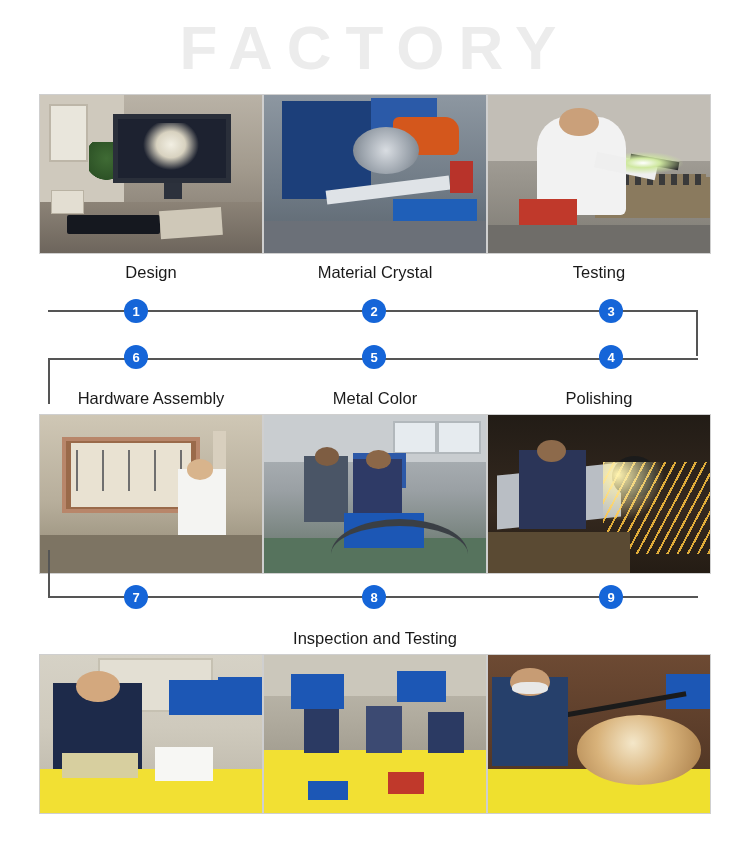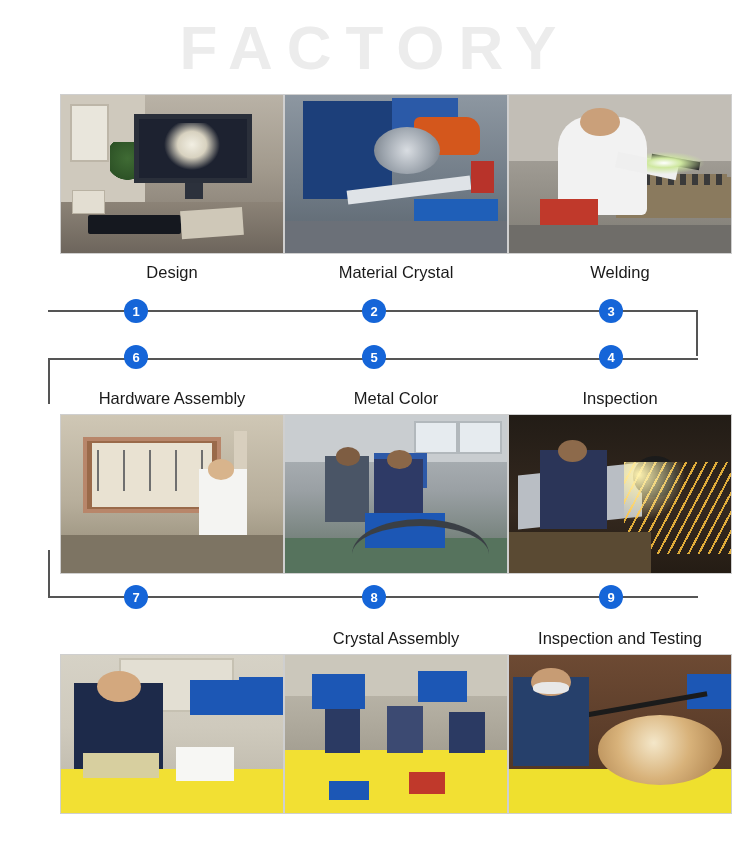--- a/index.html
+++ b/index.html
@@ -43,21 +43,21 @@
   }
   .title-text {
     font-size: 25px;
     font-weight: bold;
     letter-spacing: 7px;
     color: #111111;
     white-space: nowrap;
   }
   .row {
     display: flex;
-    justify-content: flex-end;
+    justify-content: center;
     padding: 0 18px;
     box-sizing: border-box;
     width: 750px;
   }
   .cell {
     width: 224px;
   }
   .photo {
     width: 224px;
     height: 160px;
@@ -272,21 +272,21 @@
 </div>
 
 <div class="row">
   <div class="cell">
       <div class="caption">Design</div>
     </div>
   <div class="cell">
       <div class="caption">Material Crystal</div>
     </div>
   <div class="cell">
-      <div class="caption">Welding</div>
+      <div class="caption">Testing</div>
     </div>
 </div>
 
 <div class="band">
   <div class="line" style="left:48px; top:22px; width:650px; height:2px;"></div>
   <div class="line" style="left:696px; top:22px; width:2px; height:46px;"></div>
   <div class="badge" style="left:136px;">1</div>
   <div class="badge" style="left:374px;">2</div>
   <div class="badge" style="left:611px;">3</div>
 </div>
@@ -300,21 +300,21 @@
 </div>
 
 <div class="row">
   <div class="cell">
       <div class="caption">Hardware Assembly</div>
     </div>
   <div class="cell">
       <div class="caption">Metal Color</div>
     </div>
   <div class="cell">
-      <div class="caption">Inspection</div>
+      <div class="caption">Polishing</div>
     </div>
 </div>
 
 <div class="row">
 
   <div class="cell">
     <div class="photo">
       <div class="scene s6">
         <div class="sh booth"></div>
           <div class="sh boothIn"></div>
@@ -363,23 +363,20 @@
 <div class="band">
   <div class="line" style="left:48px; top:22px; width:650px; height:2px;"></div>
   <div class="line" style="left:48px; top:-24px; width:2px; height:46px;"></div>
   <div class="badge" style="left:136px;">7</div>
   <div class="badge" style="left:374px;">8</div>
   <div class="badge" style="left:611px;">9</div>
 </div>
 
 <div class="row">
   <div class="cell">
-      <div class="caption">Crystal Assembly</div>
-    </div>
-  <div class="cell">
       <div class="caption">Inspection and Testing</div>
     </div>
 </div>
 
 <div class="row">
 
   <div class="cell">
     <div class="photo">
       <div class="scene s7">
         <div class="sh shelf"></div>

